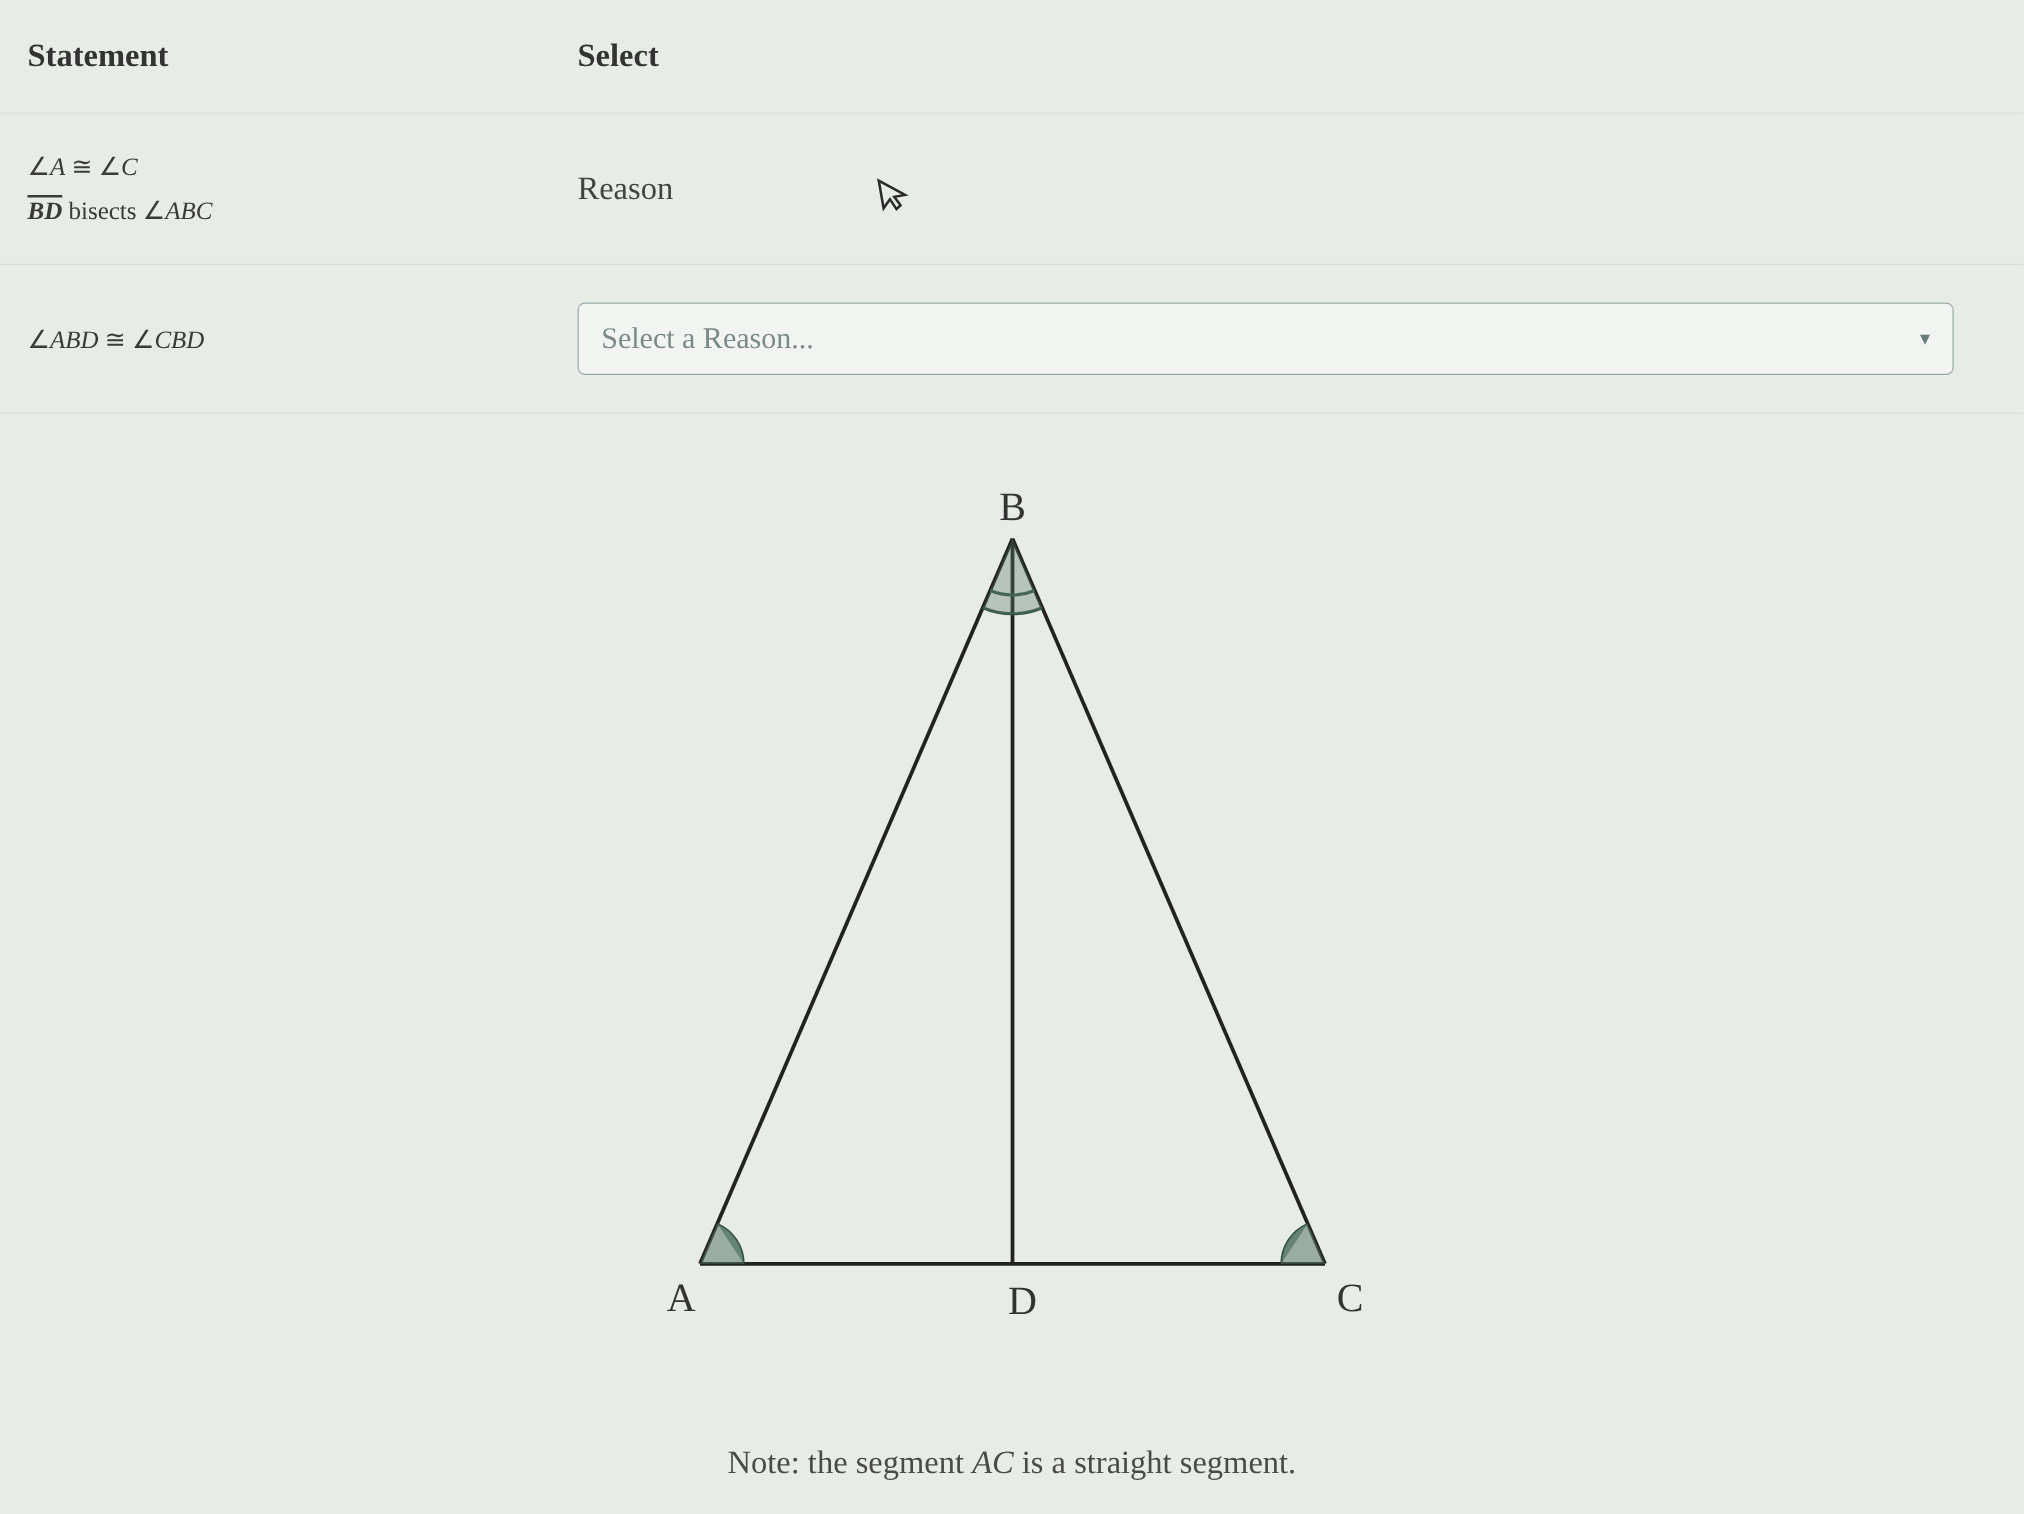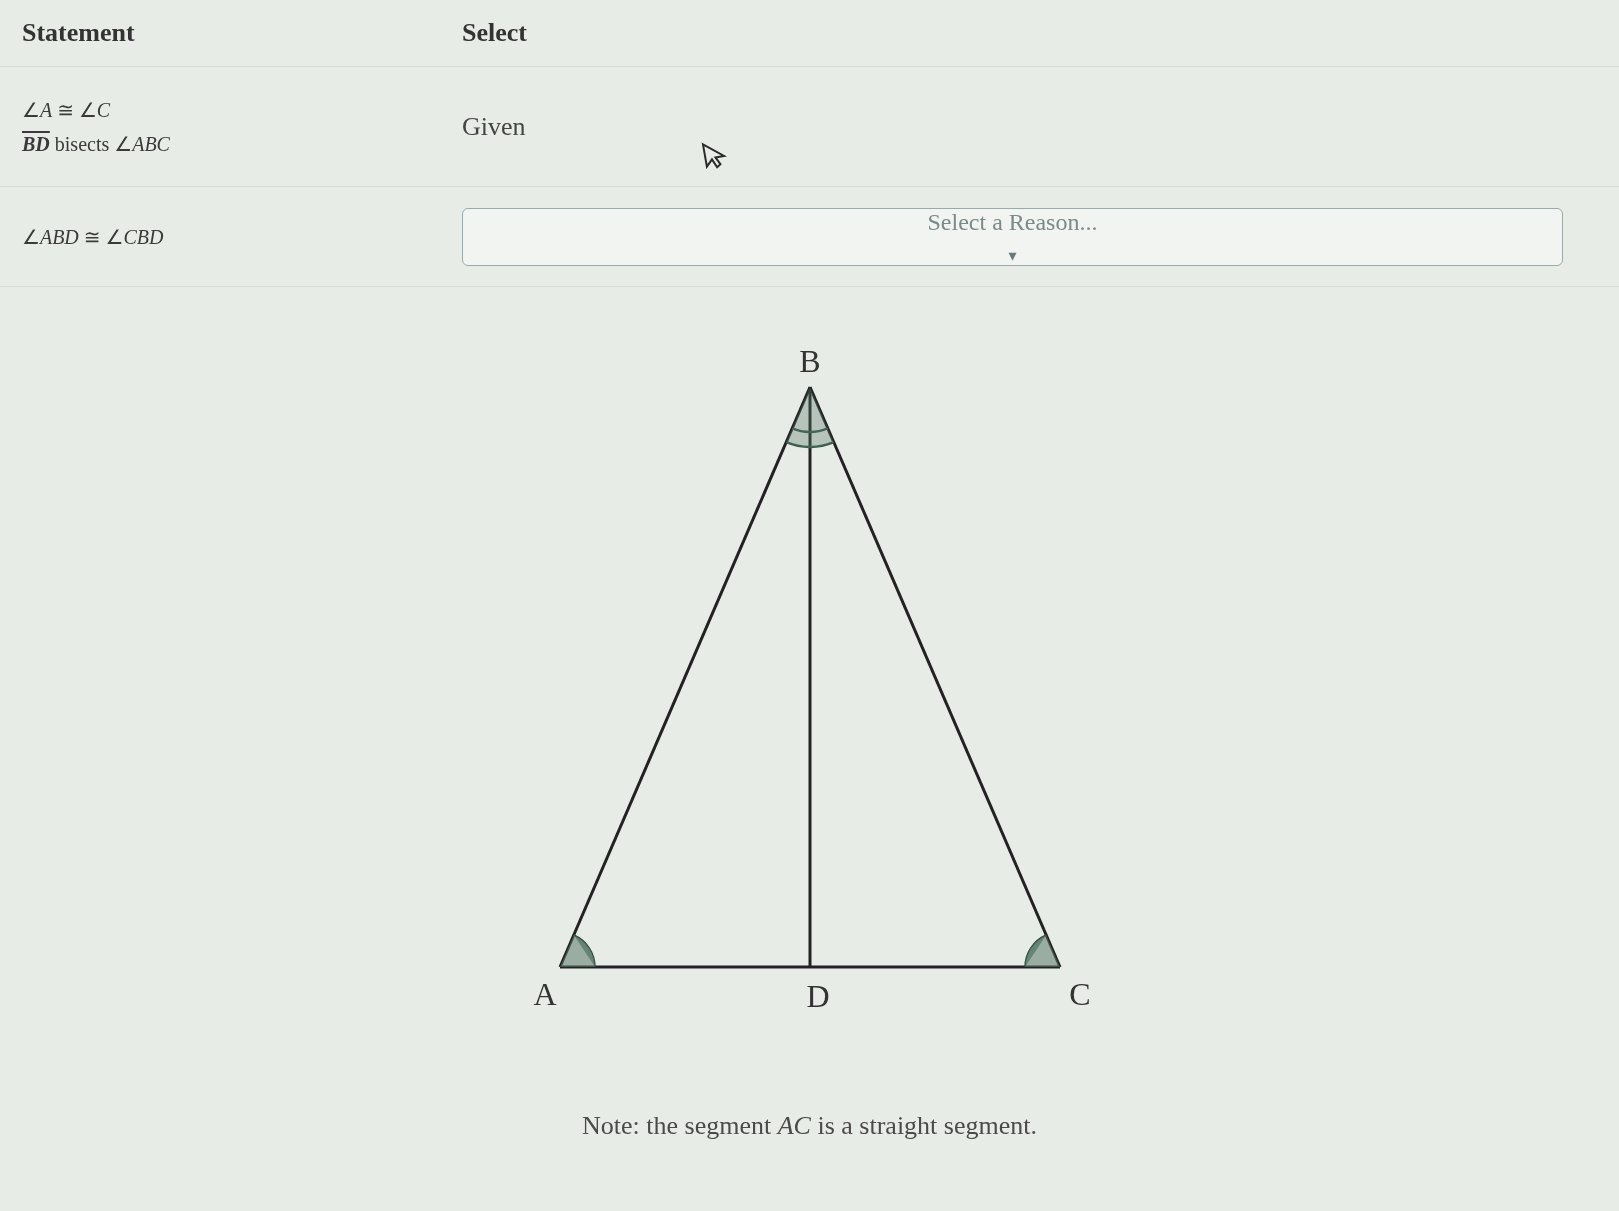--- a/index.html
+++ b/index.html
@@ -13,21 +13,21 @@
     height: 1211px;
     overflow: hidden;
   }
   .proof-table {
     width: 100%;
     border-collapse: collapse;
   }
   .proof-table th, .proof-table td {
     text-align: left;
     vertical-align: middle;
-    padding: 18px 22px;
+    padding: 30px 22px;
     border-bottom: 1px solid rgba(0,0,0,0.06);
   }
   .proof-table th {
     font-weight: bold;
     font-size: 26px;
     color: #333;
     background: transparent;
   }
   .statement-col { width: 440px; padding-left: 180px; }
   .reason-col { padding-left: 30px; }
@@ -53,21 +53,20 @@
     border-radius: 6px;
     background: #f2f4f1;
     font-size: 24px;
     color: #7a8a8a;
     padding: 0 18px;
     font-family: Georgia, serif;
     display: flex;
     align-items: center;
     justify-content: space-between;
     cursor: pointer;
-    flex-direction: column;
   }
   .reason-select .chev {
     font-style: normal;
     color: #6a7a7a;
     font-size: 16px;
   }
   .cursor-glyph {
     position: absolute;
     left: 700px;
     top: 140px;
@@ -105,21 +104,21 @@
     <tr class="row-given">
       <td class="statement-col">
         <div class="math">
           <span class="sym">∠</span><span>A</span><span class="sym"> ≅ </span><span class="sym">∠</span><span>C</span>
         </div>
         <div class="math" style="margin-top:10px;">
           <span class="overline">BD</span><span style="font-style:normal;"> bisects </span><span class="sym">∠</span><span>ABC</span>
         </div>
       </td>
       <td class="reason-col">
-        <span class="reason-text">Given</span>
+        <span class="reason-text">Reason</span>
       </td>
     </tr>
     <tr class="row-select">
       <td class="statement-col">
         <div class="math">
           <span class="sym">∠</span><span>ABD</span><span class="sym"> ≅ </span><span class="sym">∠</span><span>CBD</span>
         </div>
       </td>
       <td class="reason-col">
         <div class="reason-select">

